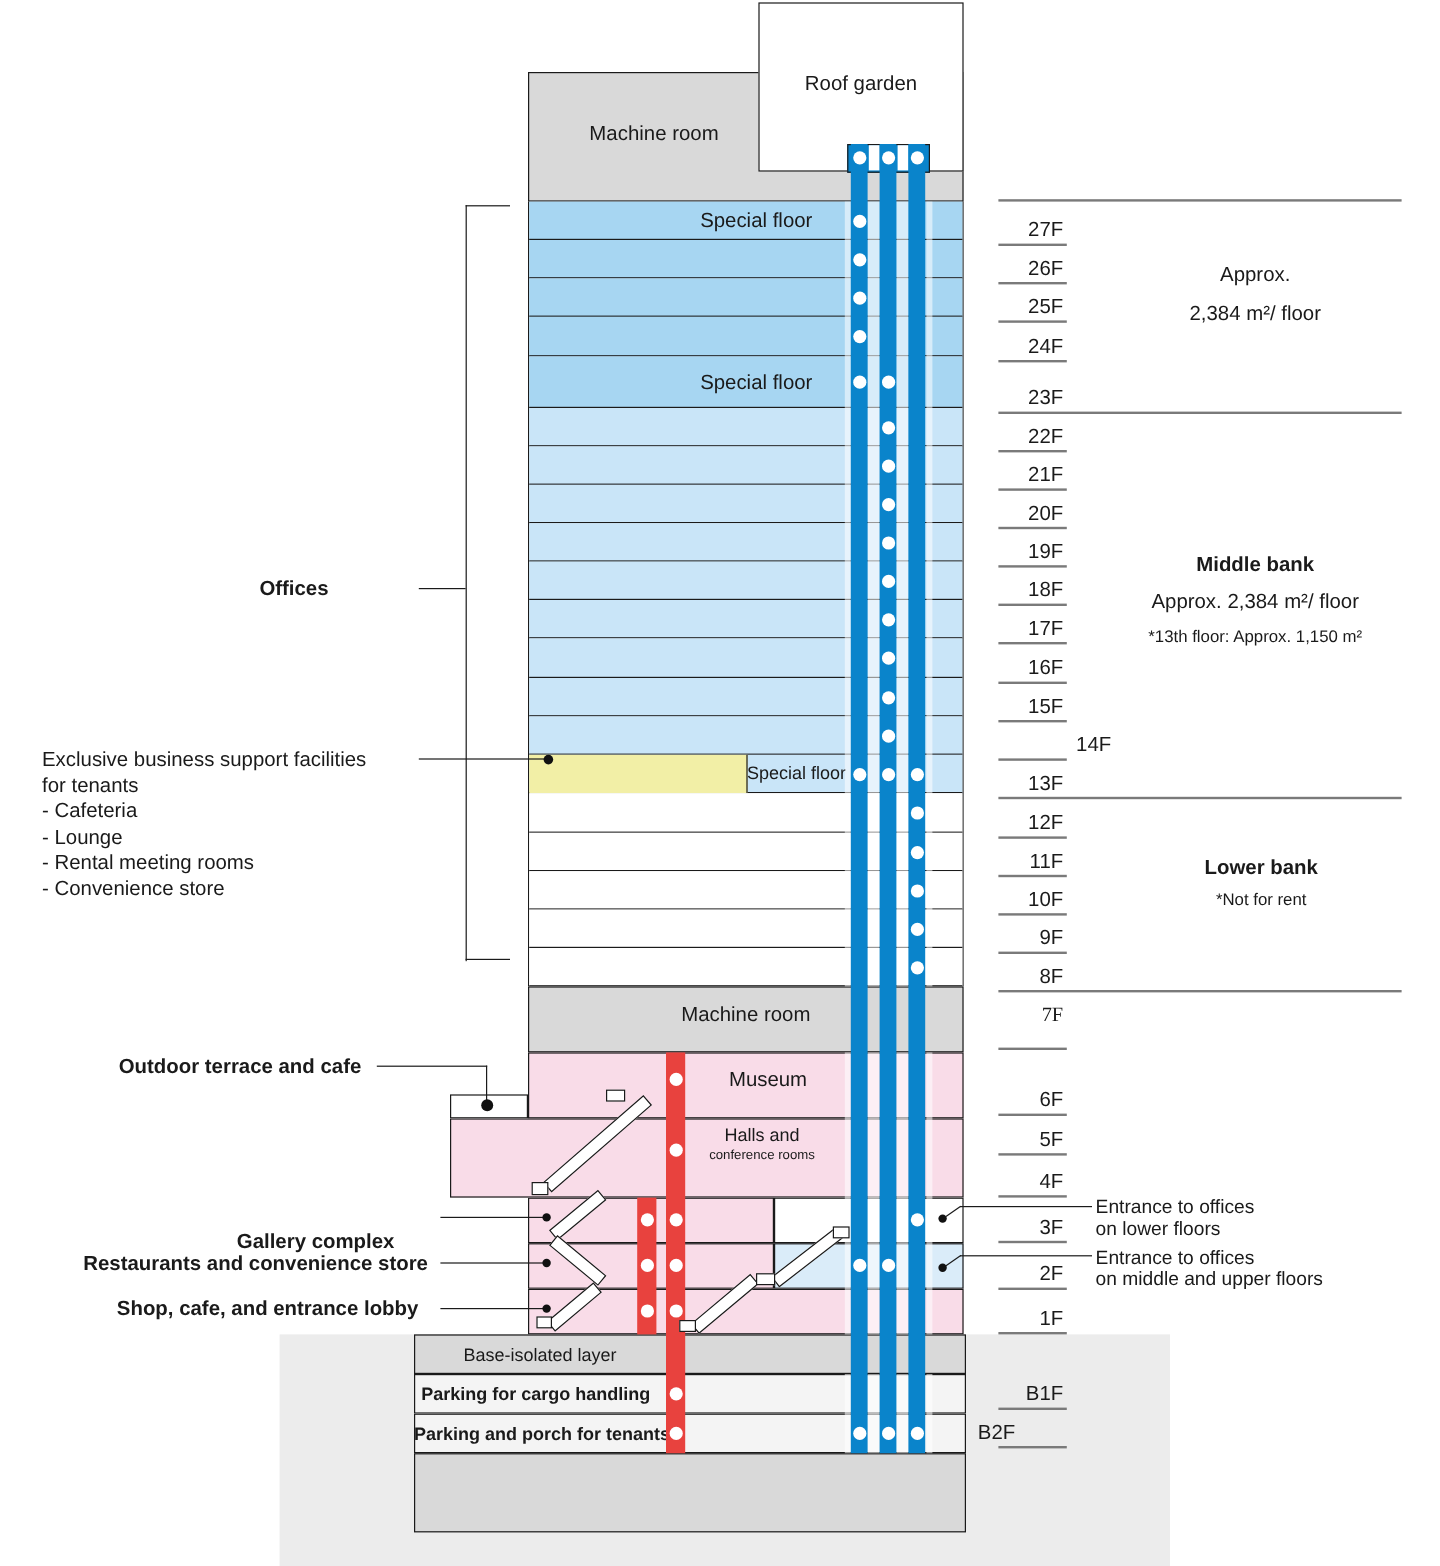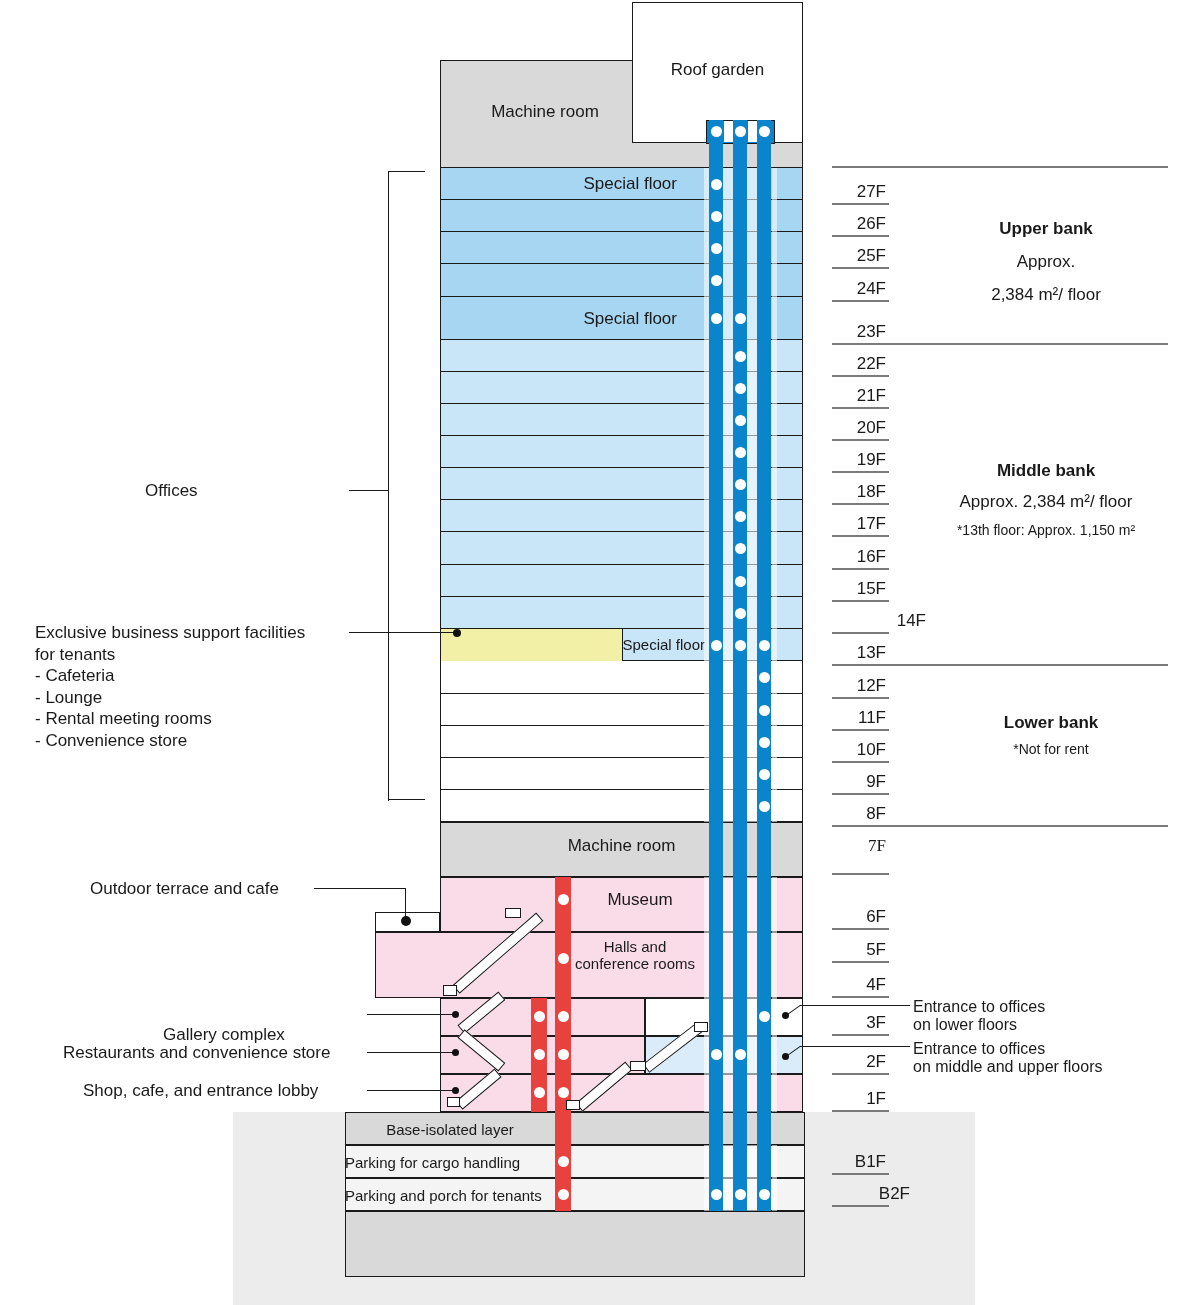--- a/index.html
+++ b/index.html
@@ -1,20 +1,20 @@
 <!DOCTYPE html>
 <html><head>
 <meta charset="utf-8">
 <style>
   html,body{margin:0;padding:0;background:#fff;}
   .stage{position:relative;width:1200px;height:1305px;background:#fff;overflow:hidden;
          font-family:"Liberation Sans","DejaVu Sans",sans-serif;color:#1a1a1a;}
   .abs{position:absolute;}
   .lbl{position:absolute;white-space:nowrap;font-size:17px;line-height:20px;}
-  .lbl.r{text-align:left;}
+  .lbl.r{text-align:center;font-weight:bold;}
   .lbl.c{text-align:center;}
   .small{font-size:14px;}
   .b{font-weight:bold;}
   .block{position:absolute;box-sizing:border-box;border:1.4px solid #1a1a1a;}
   .row{position:absolute;box-sizing:border-box;border-bottom:1.1px solid #1a1a1a;}
   .hline{position:absolute;height:1.4px;background:#1a1a1a;}
   .vline{position:absolute;width:1.4px;background:#1a1a1a;}
   .gline{position:absolute;height:2px;background:#7a7a7a;}
   .dot{position:absolute;width:11px;height:11px;border-radius:50%;background:#fff;}
   .ldot{position:absolute;border-radius:50%;background:#111;}
@@ -70,21 +70,21 @@
     </div>
 
   <div class="block" style="left:440px;top:822px;width:363px;height:55px;background:#d9d9d9;"></div>
   <div class="lbl c" style="left:440px;top:836px;width:363px;">Machine room</div>
 
   <div class="block" style="left:440px;top:877px;width:363px;height:55px;background:#f9dce8;"></div>
   <div class="lbl c" style="left:500px;top:890px;width:280px;">Museum</div>
 
   <div class="block" style="left:375px;top:932px;width:428px;height:66px;background:#f9dce8;"></div>
   <div class="lbl c" style="left:520px;top:938px;width:230px;font-size:15px;line-height:17px;">Halls and</div>
-  <div class="lbl c" style="left:520px;top:955px;width:230px;font-size:15px;line-height:17px;">conference rooms</div>
+  <div class="lbl c" style="left:520px;top:955px;width:230px;font-size:11px;line-height:17px;">conference rooms</div>
 
   <div class="block" style="left:375px;top:912px;width:65px;height:20px;background:#fff;"></div>
 
   <div class="block" style="left:440px;top:998px;width:205px;height:38px;background:#f9dce8;"></div>
   <div class="block" style="left:645px;top:998px;width:158px;height:38px;background:#fff;"></div>
   <div class="block" style="left:440px;top:1036px;width:205px;height:38px;background:#f9dce8;"></div>
   <div class="block" style="left:645px;top:1036px;width:158px;height:38px;background:#daecf9;"></div>
   <div class="block" style="left:440px;top:1074px;width:363px;height:38px;background:#f9dce8;"></div>
 
   <div class="block" style="left:345px;top:1112px;width:460px;height:33px;background:#d9d9d9;"></div>
@@ -256,27 +256,26 @@
       <div class="flabel" style="left: 802px; top: 975px;">4F</div>
       <div class="gline" style="left: 832px; top: 996px; width: 57px;"></div>
       <div class="flabel" style="left: 802px; top: 1013px;">3F</div>
       <div class="gline" style="left: 832px; top: 1034px; width: 57px;"></div>
       <div class="flabel" style="left: 802px; top: 1052px;">2F</div>
       <div class="gline" style="left: 832px; top: 1073px; width: 57px;"></div>
       <div class="flabel" style="left: 802px; top: 1089px;">1F</div>
       <div class="gline" style="left: 832px; top: 1110px; width: 57px;"></div>
       <div class="flabel" style="left: 802px; top: 1152px;">B1F</div>
       <div class="gline" style="left: 832px; top: 1173px; width: 57px;"></div>
-      <div class="flabel" style="left: 826px; top: 1184px;">B2F</div>
+      <div class="flabel" style="left: 762px; top: 1184px;">B2F</div>
       <div class="gline" style="left: 832px; top: 1205px; width: 57px;"></div>
     </div>
   <div class="gline" style="left:832px;top:166px;width:336px;"></div>
 
   <div class="abs c" style="left:926px;top:212px;width:240px;text-align:center;font-size:17px;line-height:33px;">
-    <div class="b">Upper bank</div>
     <div>Approx.</div>
     <div>2,384 m²/ floor</div>
   </div>
 
   <div class="abs" style="left:916px;top:455px;width:260px;text-align:center;font-size:17px;line-height:31px;">
     <div class="b">Middle bank</div>
     <div>Approx. 2,384 m²/ floor</div>
     <div class="small" style="line-height:26px;">*13th floor: Approx. 1,150 m²</div>
   </div>
 

